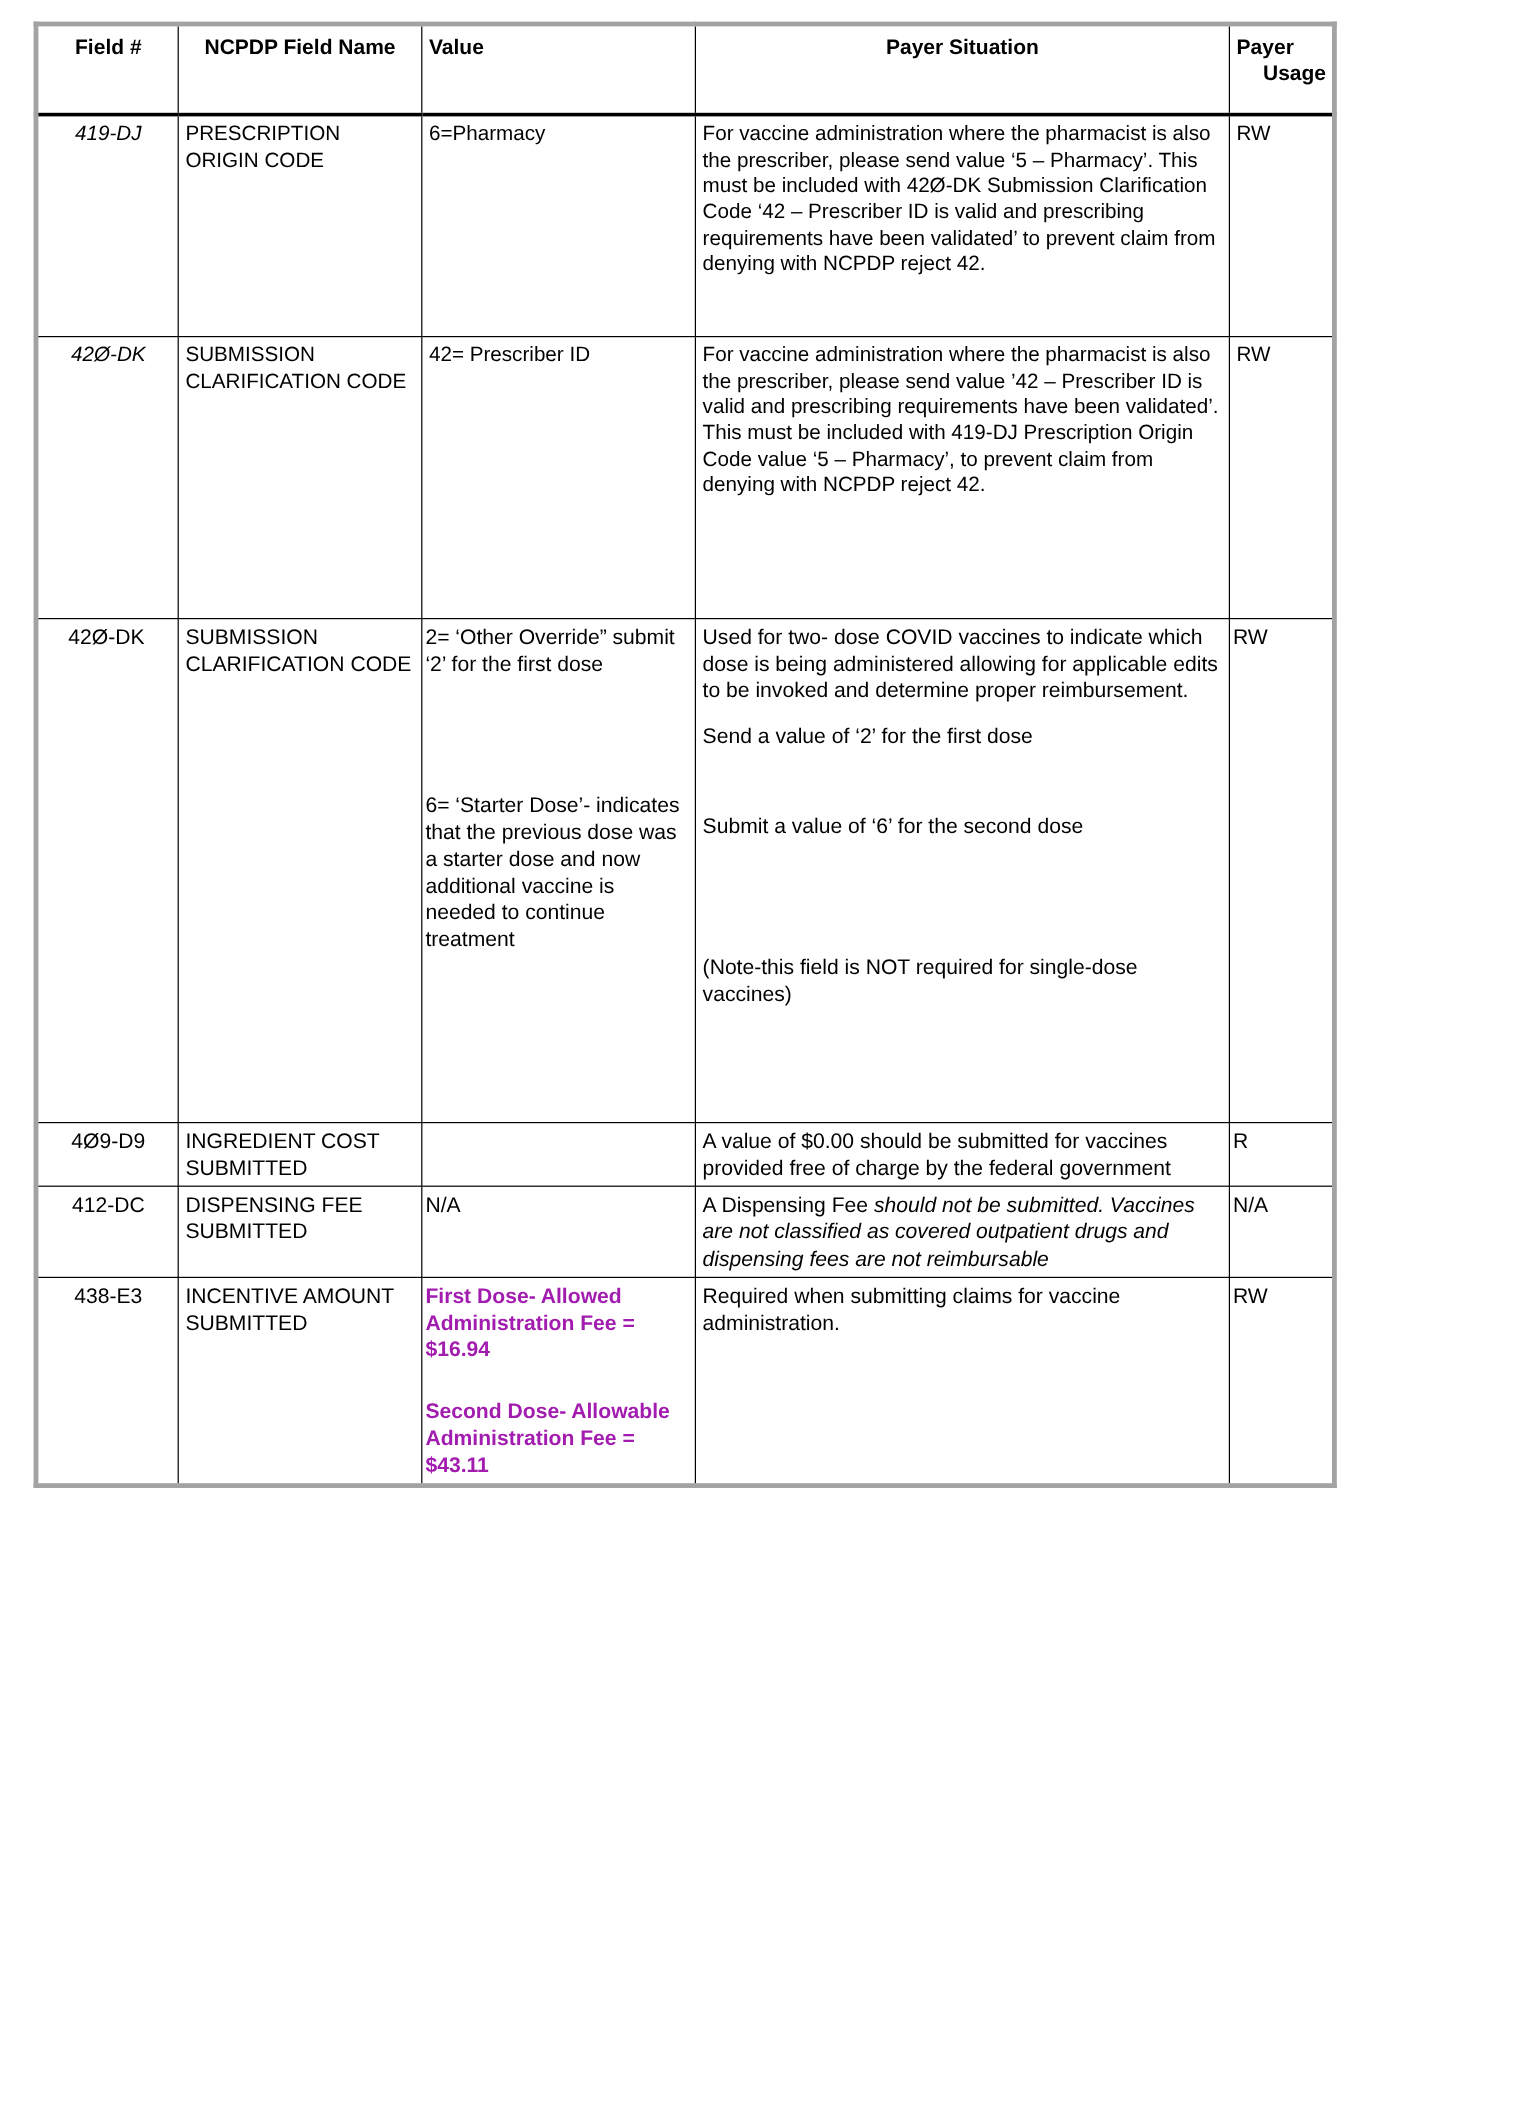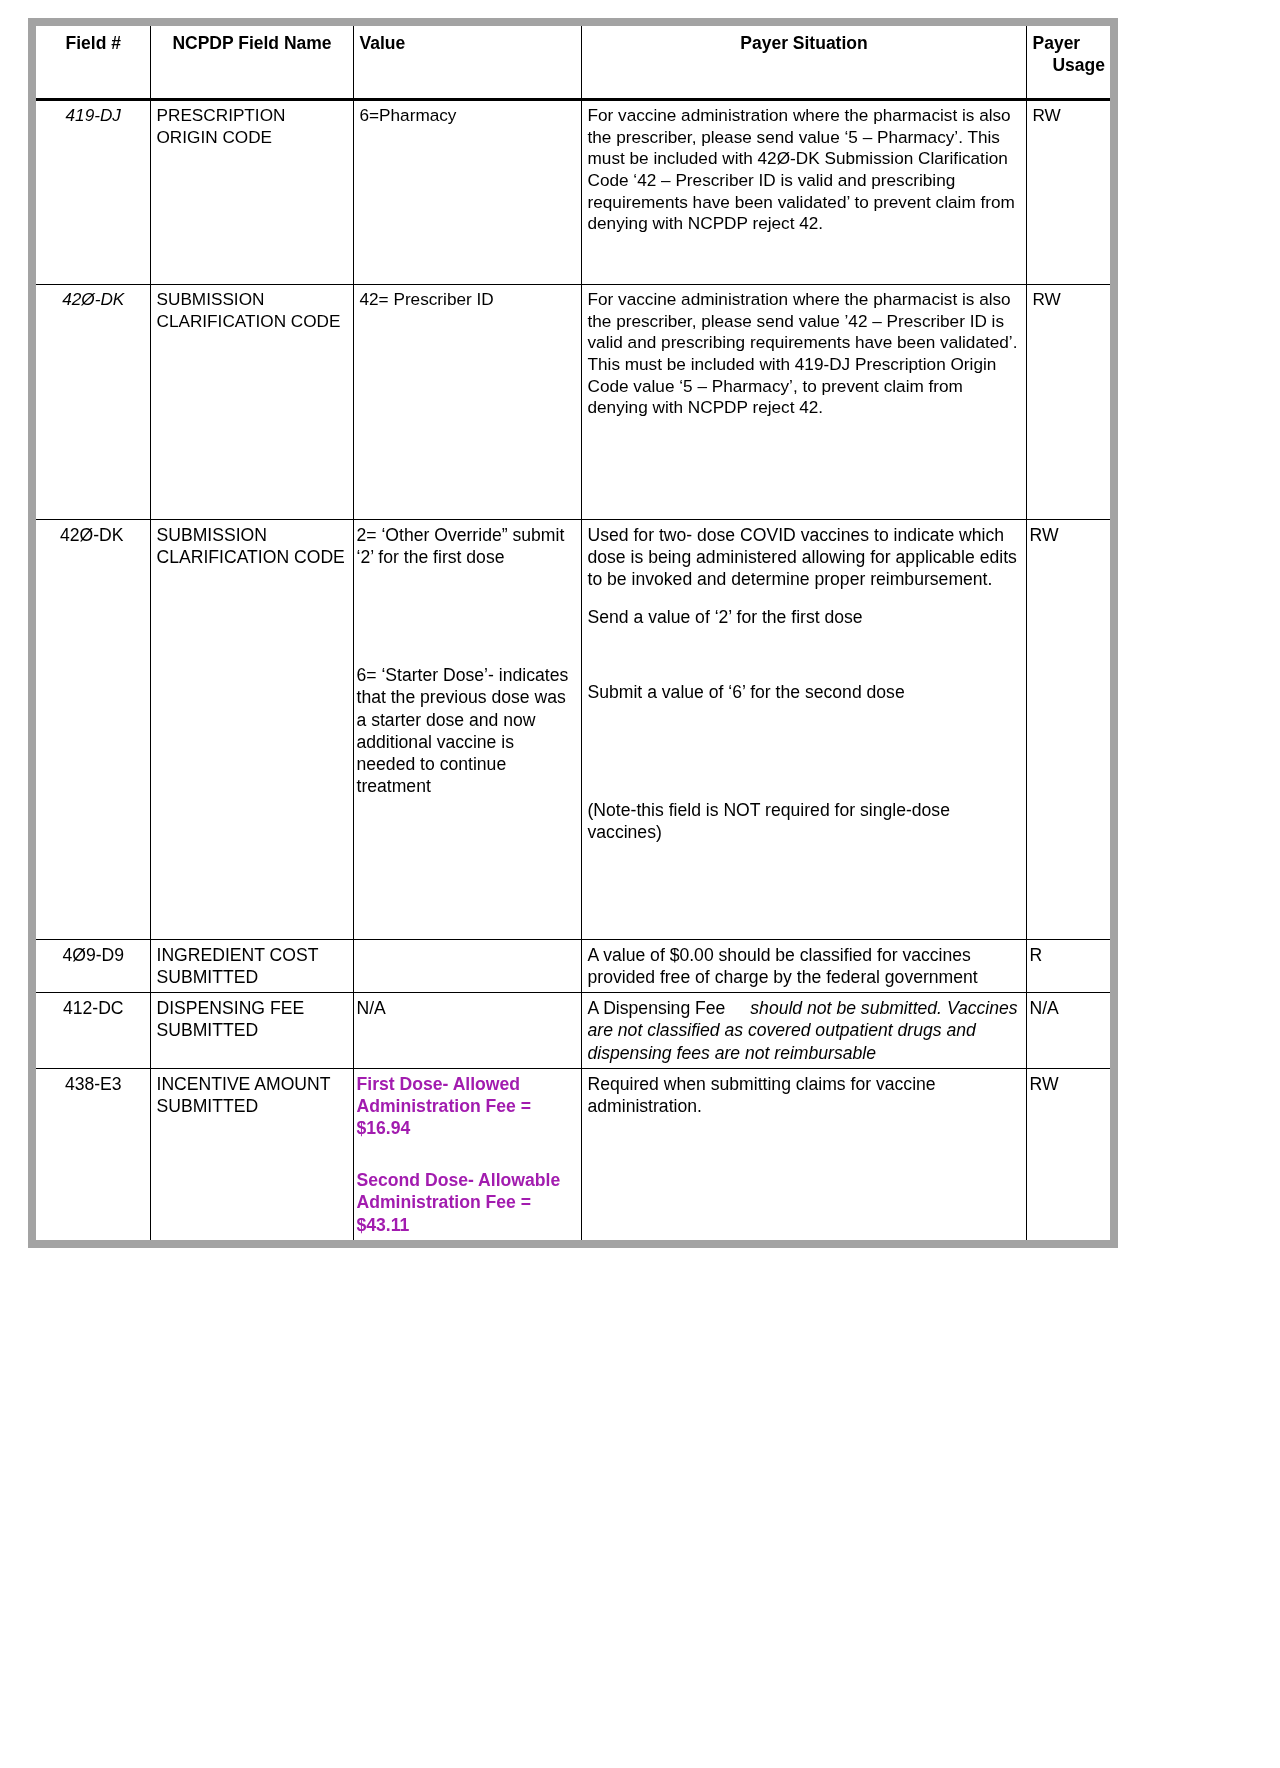--- a/index.html
+++ b/index.html
@@ -22,21 +22,21 @@
     height: 1768px;
     box-sizing: border-box;
     padding: 18px 28px 20px 28px;
   }
 
   table.grid {
     border-collapse: collapse;
     table-layout: fixed;
     width: 1082px;
     margin: 0;
-    border: 8px solid #a3a3a3;
+    border: 4px solid #a3a3a3;
   }
 
   table.grid td, table.grid th {
     border: 1.5px solid #000;
     vertical-align: top;
     padding: 4px 5px 4px 6px;
     font-weight: normal;
     text-align: left;
     line-height: 1.26;
   }
@@ -83,21 +83,21 @@
     line-height: 1.33;
     padding-left: 4px;
   }
   .sec2 td.field { text-align: center; }
   .sec2 td.pad0 { padding-left: 3px; }
 
   .red {
     color: #a21caf;
     font-weight: bold;
   }
-  .ital { font-style: italic; margin-left: 20px; }
+  .ital { font-style: italic; }
 
   .gap-lg { display: block; height: 52px; }
   .gap-md { display: block; height: 30px; }
   .gap-sm { display: block; height: 16px; }
   .gap-xl { display: block; height: 96px; }
 
   .blk { display: block; }
 
   
   .tall-1 { height: 185px; }
@@ -165,21 +165,21 @@
           <span class="gap-xl"></span>
           <span class="blk">(Note-this field is NOT required for single-dose vaccines)</span>
         </td>
         <td class="pad0">RW</td>
       </tr>
 
       <tr class="sec2">
         <td class="field">4Ø9-D9</td>
         <td>INGREDIENT COST SUBMITTED</td>
         <td class="pad0"></td>
-        <td>A value of $0.00 should be classified for vaccines provided free of charge by the federal government</td>
+        <td>A value of $0.00 should be submitted for vaccines provided free of charge by the federal government</td>
         <td class="pad0">R</td>
       </tr>
 
       <tr class="sec2">
         <td class="field">412-DC</td>
         <td>DISPENSING FEE SUBMITTED</td>
         <td class="pad0">N/A</td>
         <td><span> A Dispensing Fee </span><span class="ital">should not be submitted. Vaccines are not classified as covered outpatient drugs and dispensing fees are not reimbursable</span></td>
         <td class="pad0">N/A</td>
       </tr>

